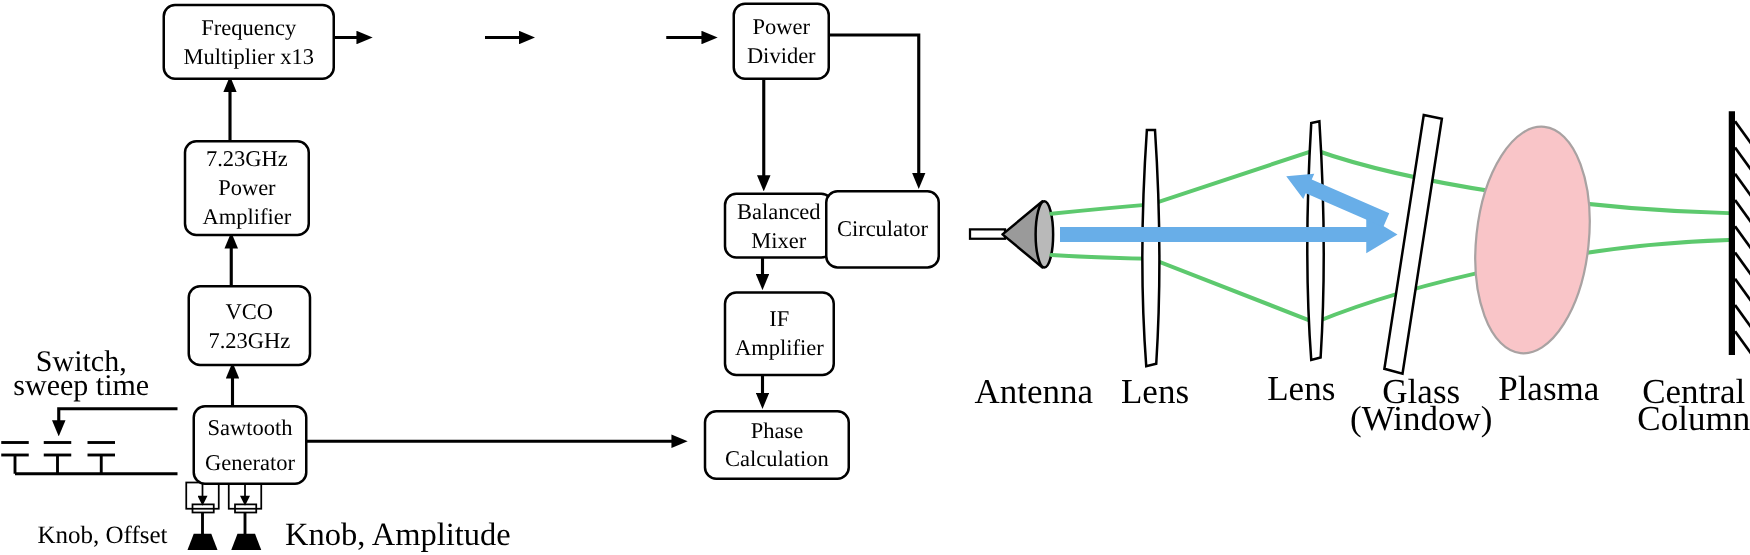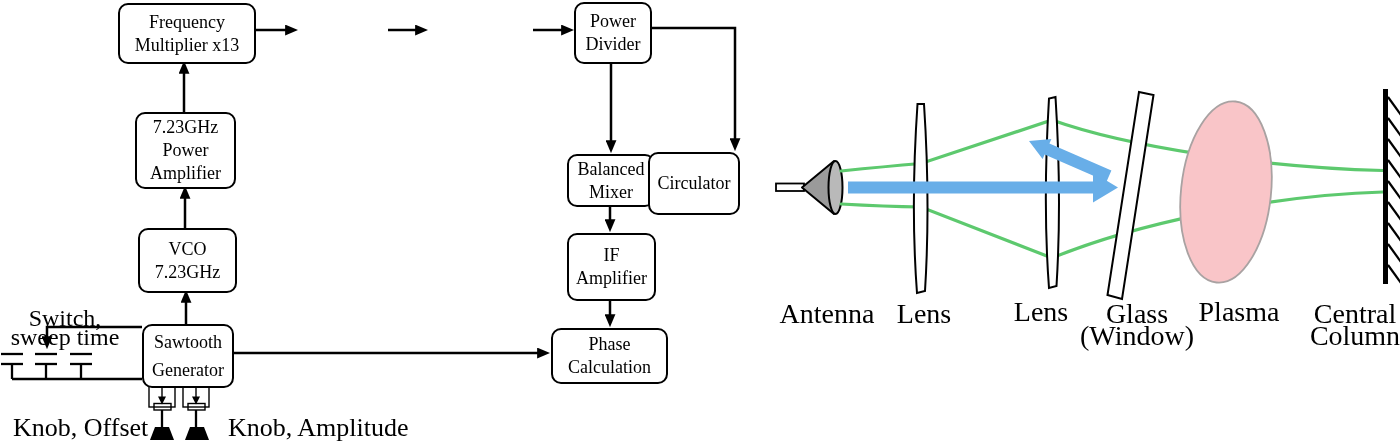--- a/index.html
+++ b/index.html
@@ -1,21 +1,21 @@
 <!DOCTYPE html>
 <html style="--ink: #000000; --beam-green: #5dc96e; --beam-blue: #68aee8; --plasma-fill: #f9c5c8; --plasma-stroke: #a9a2a2; --horn-fill: #9a9a9a; --horn-mouth-fill: #b9b9b9;"><head>
 <meta charset="utf-8">
 <style>
   html,body{margin:0;padding:0;background:#fff;}
   #stage{position:relative;width:1400px;height:444px;background:#fff;overflow:hidden;
          font-family:"Liberation Serif", serif;color:#000;}
   #layer{position:absolute;left:0;top:0;width:1400px;height:444px;}
   .box{position:absolute;border:2.6px solid #000;border-radius:10px;background:#fff;
        display:flex;flex-direction:column;align-items:center;justify-content:center;
-       font-size:18px;line-height:23px;text-align:center;white-space:nowrap;z-index:2;}
+       font-size:18px;line-height:23px;text-align:center;white-space:nowrap;z-index:2;margin-left:12px;}
   .box span{display:block;}
   .box.gap span{line-height:28px;}
   .lbl{position:absolute;font-size:28px;line-height:22px;text-align:center;z-index:2;white-space:nowrap;}
   .lbl span{display:block;}
   .lbl.small{font-size:24px;line-height:19px;}
   .lbl.left-align{text-align:left;}
   .lbl.right-align{text-align:right;}
   
   .arrow{stroke:var(--ink,#000);stroke-width:2.5;fill:none;}
   .thin{stroke:var(--ink,#000);stroke-width:1.4;fill:none;}
@@ -145,25 +145,25 @@
   </div>
   <div class="box" style="left:551px;top:328px;width:113px;height:52px">
     <span>Phase</span>
     <span>Calculation</span>
   </div>
   <div class="box gap" style="left:142px;top:324px;width:88px;height:60px">
     <span>Sawtooth</span>
     <span>Generator</span>
   </div>
 
-  <div class="lbl small" style="left:0px;top:281px;width:130px;margin-top:28px;">
+  <div class="lbl small" style="left:0px;top:281px;width:130px;">
     <span>Switch,</span>
     <span>sweep time</span>
   </div>
-  <div class="lbl right-align" style="left:13px;top:417px;width:134px;font-size:26px;">Knob, Offset</div>
+  <div class="lbl right-align" style="left:0;top:417px;width:134px;font-size:20px;">Knob, Offset</div>
   <div class="lbl left-align" style="left:228px;top:417px;width:220px;font-size:26px;">Knob, Amplitude</div>
 
   <div class="lbl" style="left:767px;top:303px;width:120px;">Antenna</div>
   <div class="lbl" style="left:874px;top:303px;width:100px;">Lens</div>
   <div class="lbl" style="left:991px;top:301px;width:100px;">Lens</div>
   <div class="lbl" style="left:1057px;top:303px;width:160px;">
     <span>Glass</span>
     <span>(Window)</span>
   </div>
   <div class="lbl" style="left:1179px;top:301px;width:120px;">Plasma</div>

